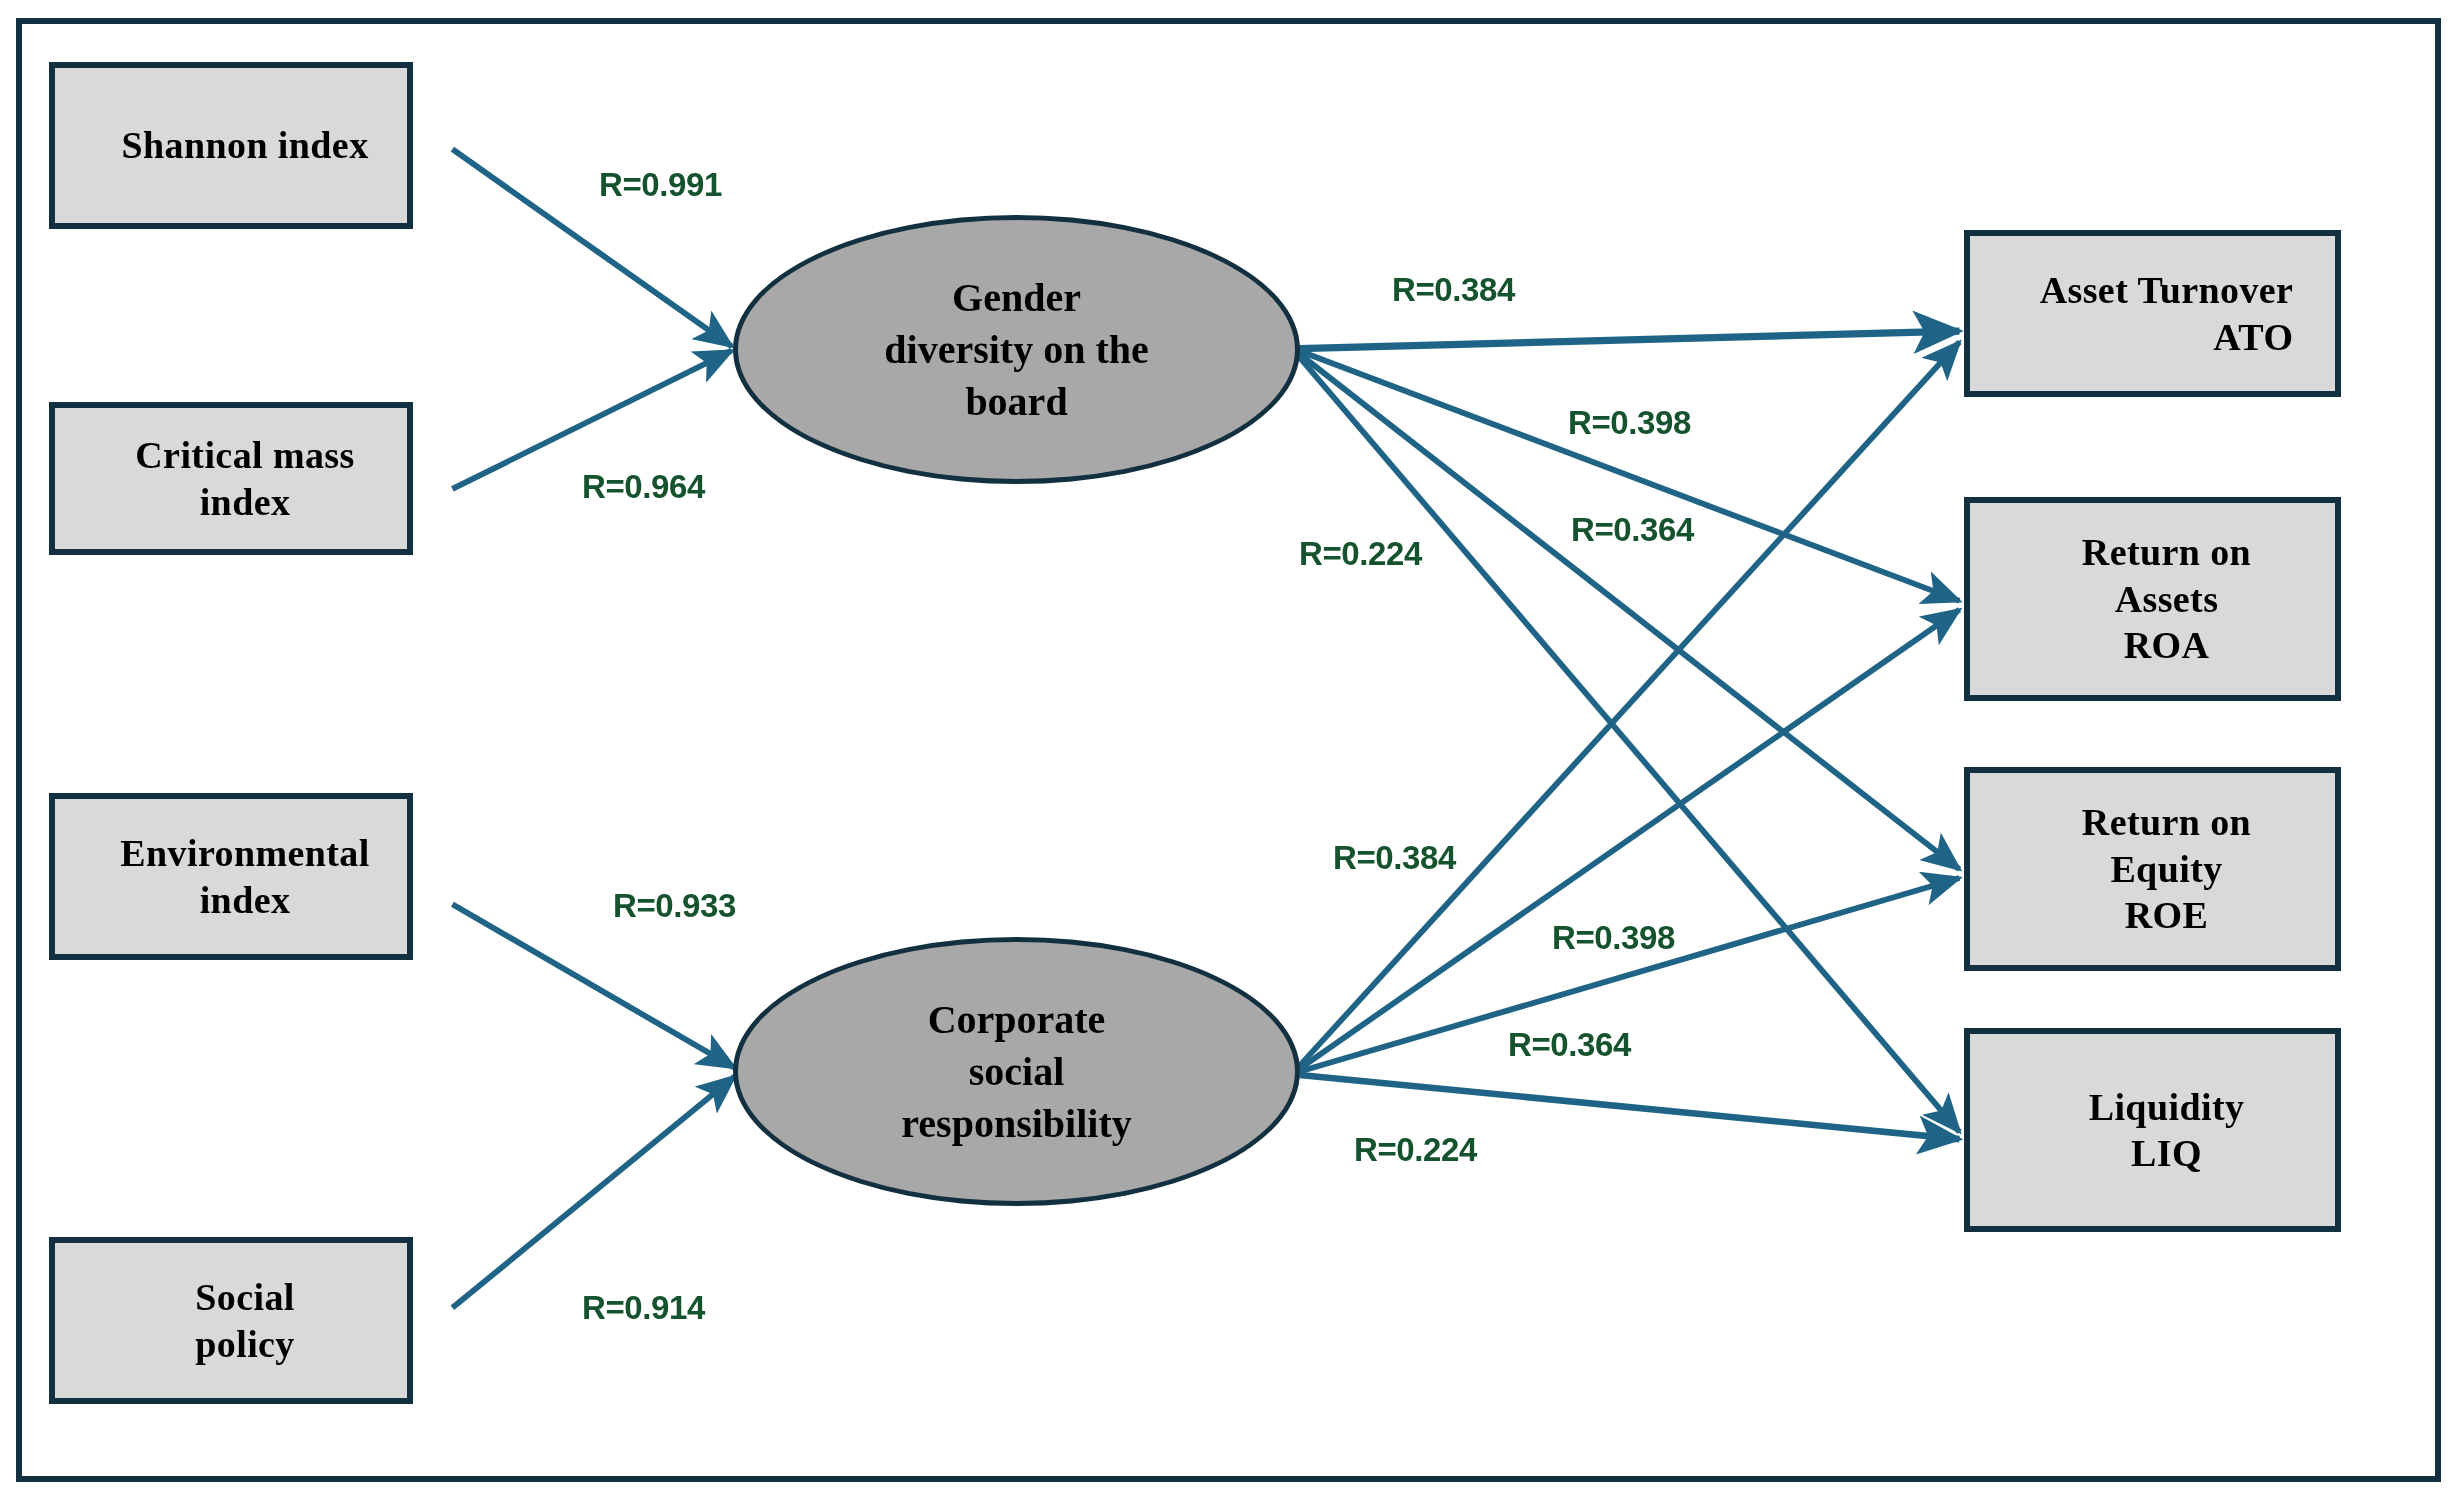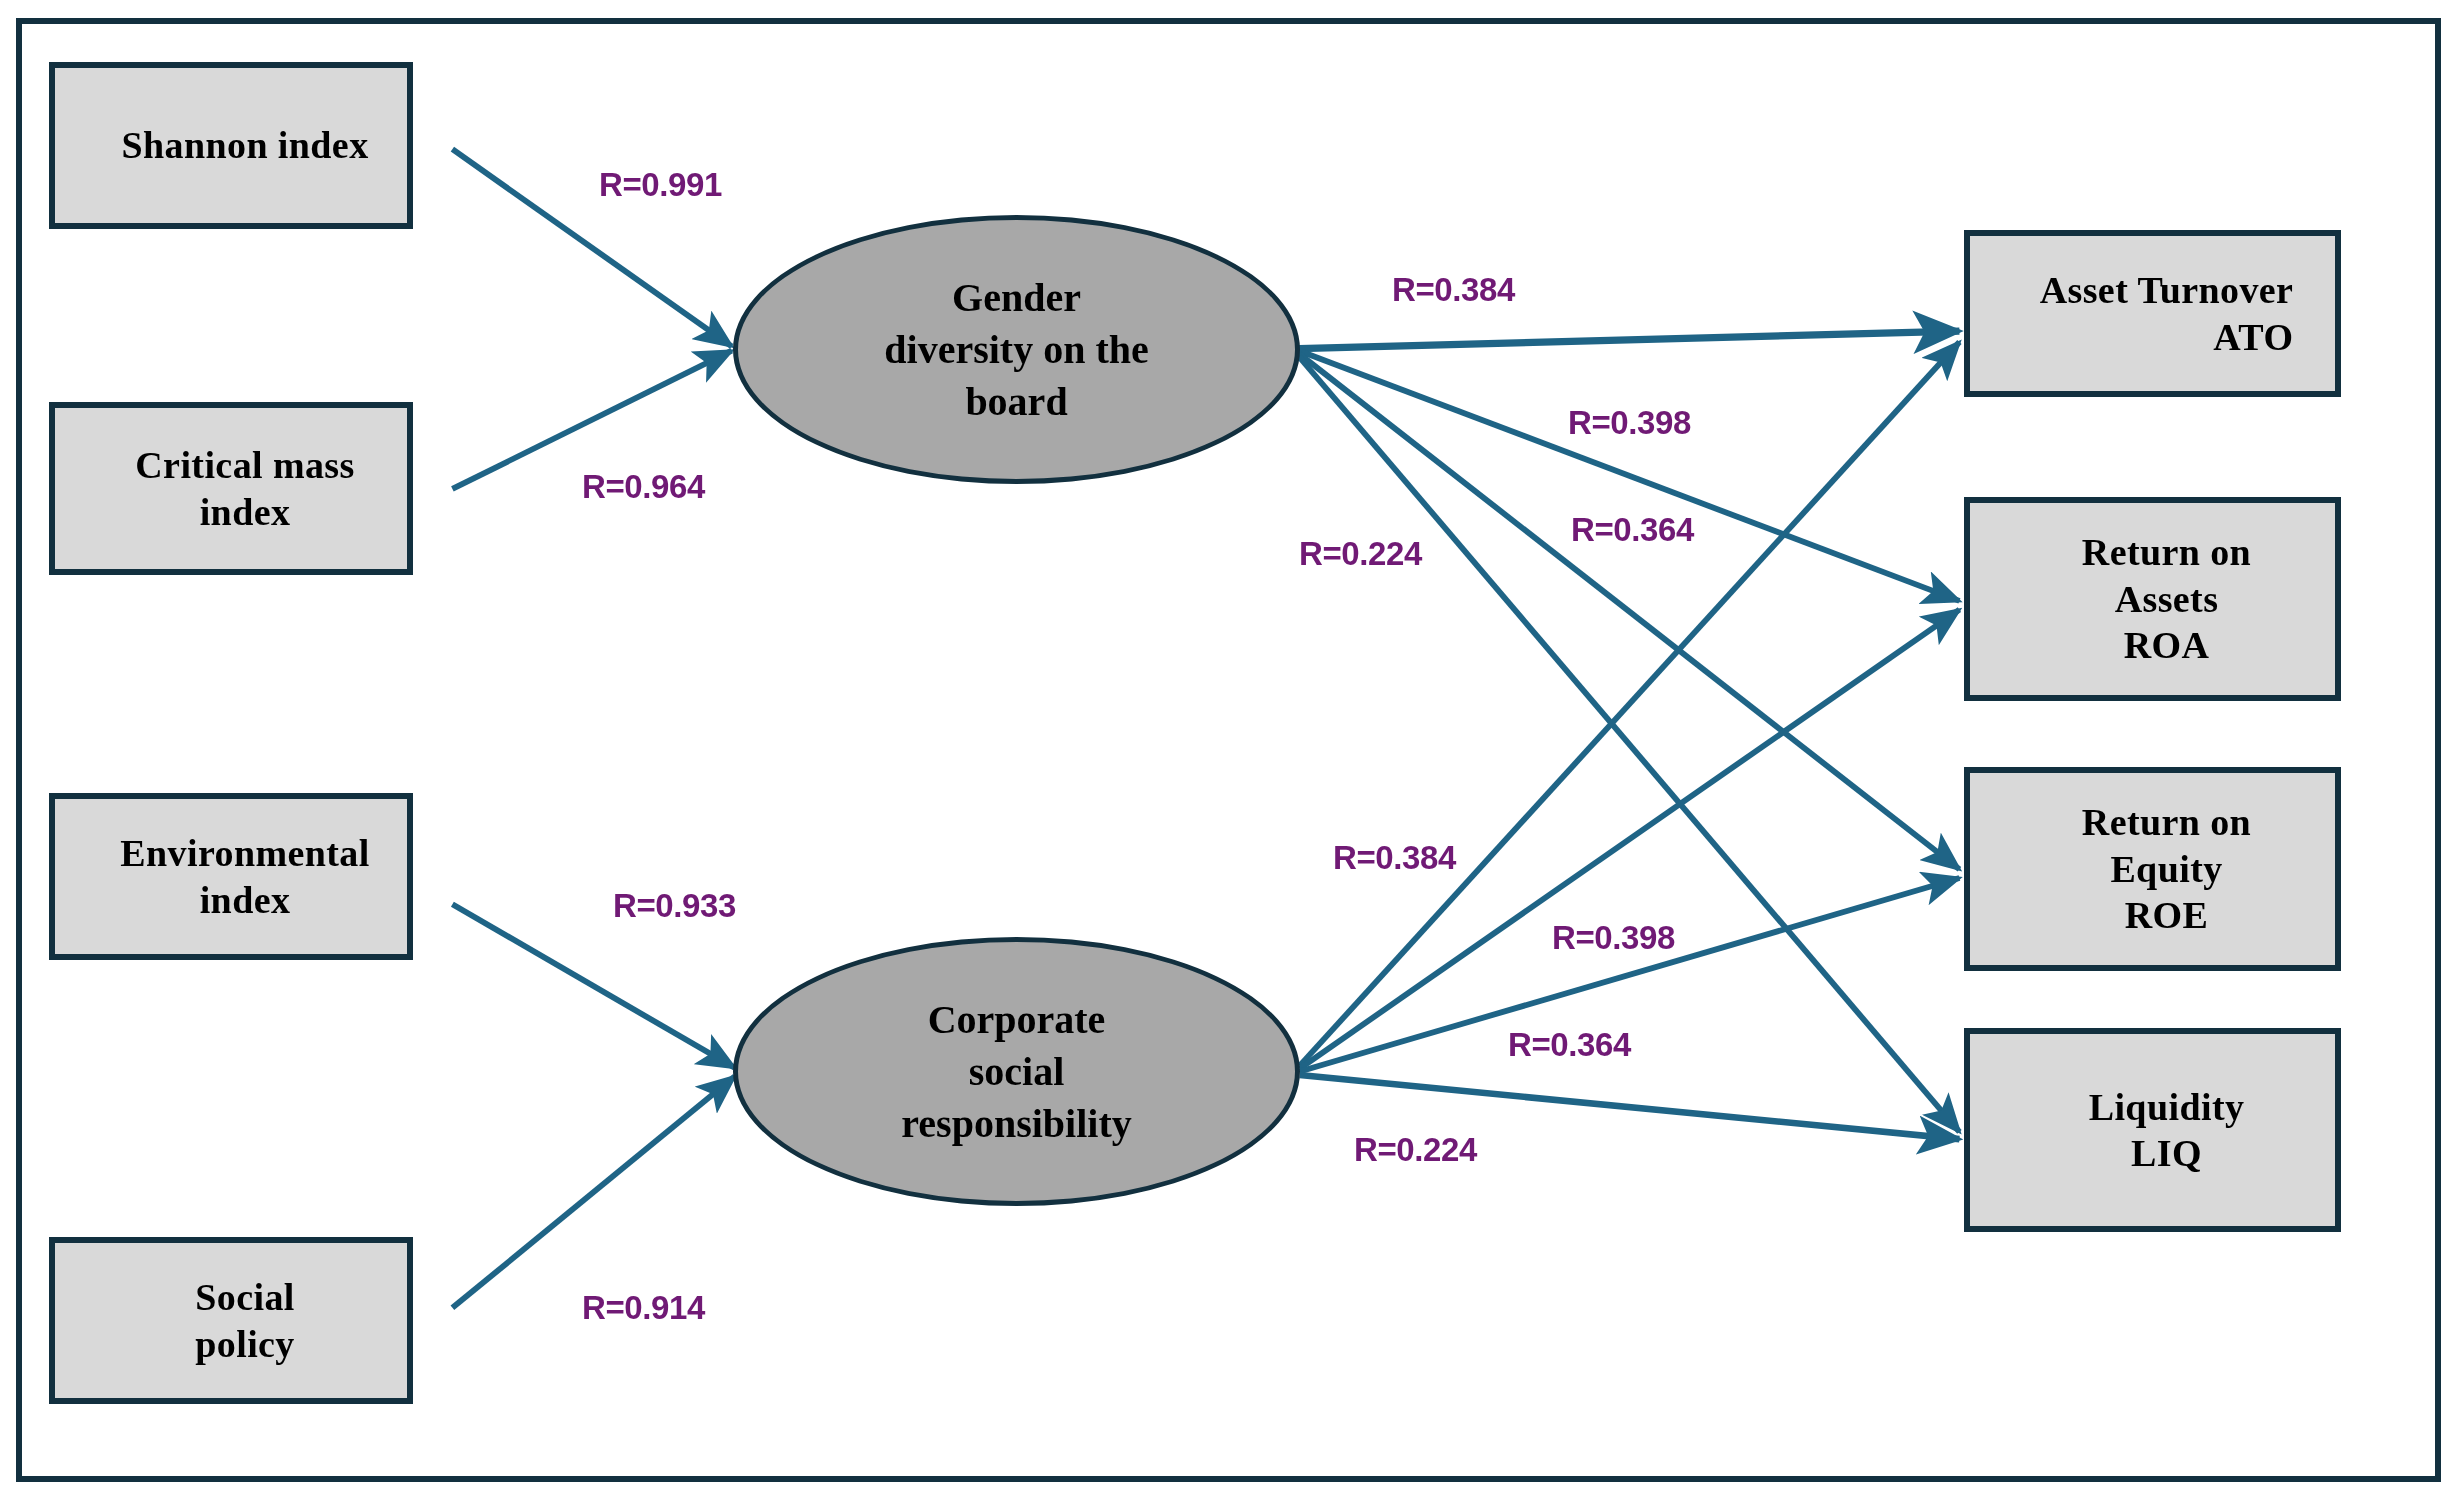--- a/index.html
+++ b/index.html
@@ -62,21 +62,21 @@
     font-weight: bold;
     color: #000000;
     font-size: 40px;
     line-height: 1.30;
   }
   .edge-label {
     position: absolute;
     font-family: "Liberation Sans", "DejaVu Sans", sans-serif;
     font-weight: bold;
     font-size: 33px;
-    color: #701a75;
+    color: #14532d;
     white-space: nowrap;
     letter-spacing: -0.4px;
   }
 </style>
 </head>
 <body>
 
 <div id="canvas">
 
   <div class="outer-frame"></div>
@@ -102,21 +102,21 @@
     <line x1="1787" y1="1465" x2="2694" y2="470" stroke="#1f6486" stroke-width="8" marker-end="url(#arrowhead)"></line>
     <line x1="1787" y1="1469" x2="2694" y2="838" stroke="#1f6486" stroke-width="8" marker-end="url(#arrowhead)"></line>
     <line x1="1787" y1="1473" x2="2694" y2="1207" stroke="#1f6486" stroke-width="8" marker-end="url(#arrowhead)"></line>
     <line x1="1787" y1="1478" x2="2694" y2="1566" stroke="#1f6486" stroke-width="9" marker-end="url(#arrowhead)"></line>
   </svg>
 
   <div class="node-box" style="left:49px; top:62px; width:364px; height:167px;">
     <span style="white-space:pre-line;">Shannon index</span>
   </div>
 
-  <div class="node-box" style="left:49px; top:402px; width:364px; height:173px;">
+  <div class="node-box" style="left:49px; top:402px; width:364px; height:153px;">
     <span style="white-space:pre-line;">Critical mass
 index</span>
   </div>
 
   <div class="node-box" style="left:49px; top:793px; width:364px; height:167px;">
     <span style="white-space:pre-line;">Environmental
 index</span>
   </div>
 
   <div class="node-box" style="left:49px; top:1237px; width:364px; height:167px;">

